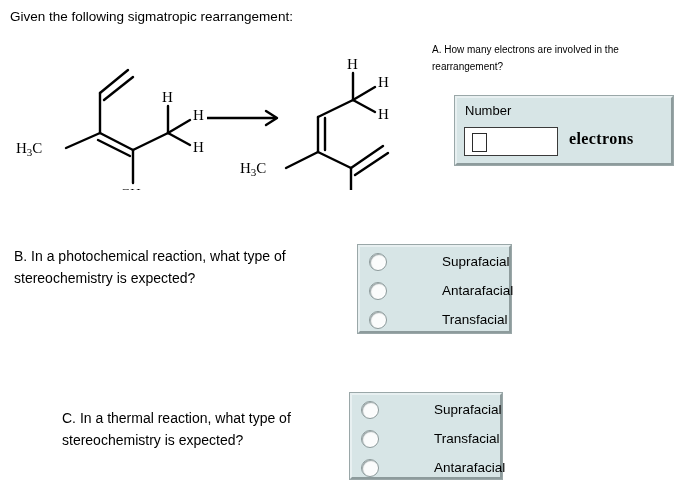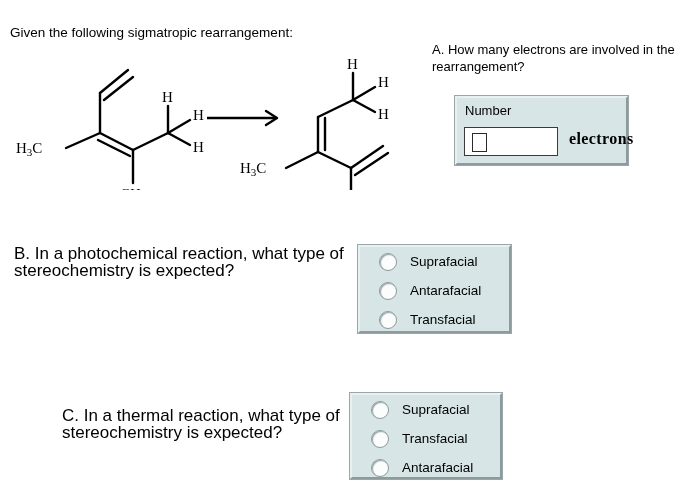--- a/index.html
+++ b/index.html
@@ -18,56 +18,55 @@
 
   .abs { position: absolute; }
 
   
   #prompt-text {
     left: 10px;
     top: 8px;
     font-size: 13.5px;
     line-height: 17px;
     white-space: nowrap;
-    margin-top: 16px;
   }
 
   
   #reaction-scheme {
     left: 0px;
     top: 40px;
     width: 420px;
     height: 150px;
   }
   #reaction-scheme svg { display: block; }
 
   
   #question-a-text {
     left: 432px;
     top: 41px;
     width: 260px;
-    font-size: 13px;
+    font-size: 10px;
     line-height: 17px;
   }
 
   
   .panel {
     background: #d7e5e6;
     border-top: 2px solid #e8f0f1;
     border-left: 2px solid #e8f0f1;
     border-right: 2px solid #8d9b9c;
     border-bottom: 2px solid #8d9b9c;
     outline: 1px solid #9aa7a8;
     box-sizing: border-box;
   }
 
   #number-panel {
     left: 455px;
     top: 96px;
-    width: 173px;
+    width: 218px;
     height: 69px;
   }
   #number-label {
     position: absolute;
     left: 8px;
     top: 5px;
     font-size: 13px;
   }
   #electrons-input {
     position: absolute;
@@ -94,22 +93,22 @@
     left: 112px;
     top: 32px;
     font-family: Liberation Serif, serif;
     font-weight: bold;
     font-size: 16px;
     letter-spacing: 0.4px;
   }
 
   
   .question-text {
-    font-size: 17px;
-    line-height: 17px;
+    font-size: 14px;
+    line-height: 22px;
     width: 330px;
   }
   #question-b-text { left: 14px; top: 245px; }
   #question-c-text { left: 14px; top: 407px; margin-left: 48px; }
 
   #options-panel-b {
     left: 358px;
     top: 245px;
     width: 153px;
     height: 88px;
@@ -119,22 +118,23 @@
     top: 393px;
     width: 152px;
     height: 86px;
   }
 
   .option-row {
     position: relative;
     height: 29px;
     display: flex;
     align-items: center;
-    padding-left: 19px;
+    padding-left: 9px;
     cursor: default;
+    gap: 42px;
   }
   .radio {
     width: 16px;
     height: 16px;
     border-radius: 50%;
     background: #fbfcfc;
     border: 1px solid #8c9a9b;
     box-shadow: inset 1px 1px 1px rgba(120,135,136,0.75),
                 inset -1px -1px 0 rgba(255,255,255,0.9);
     flex: 0 0 auto;

